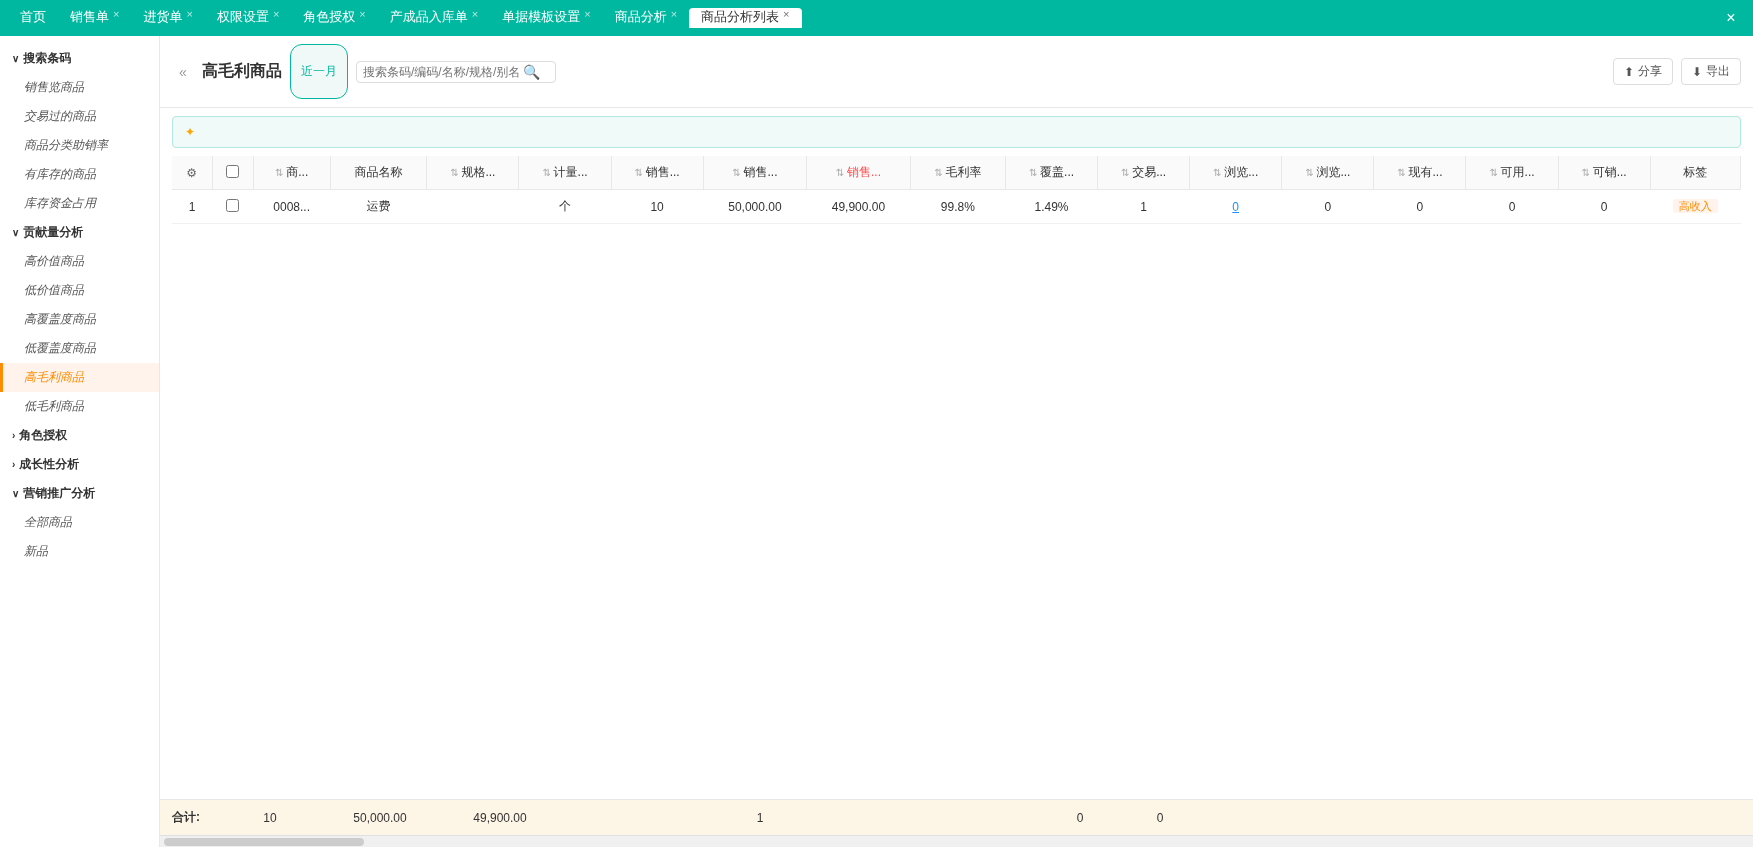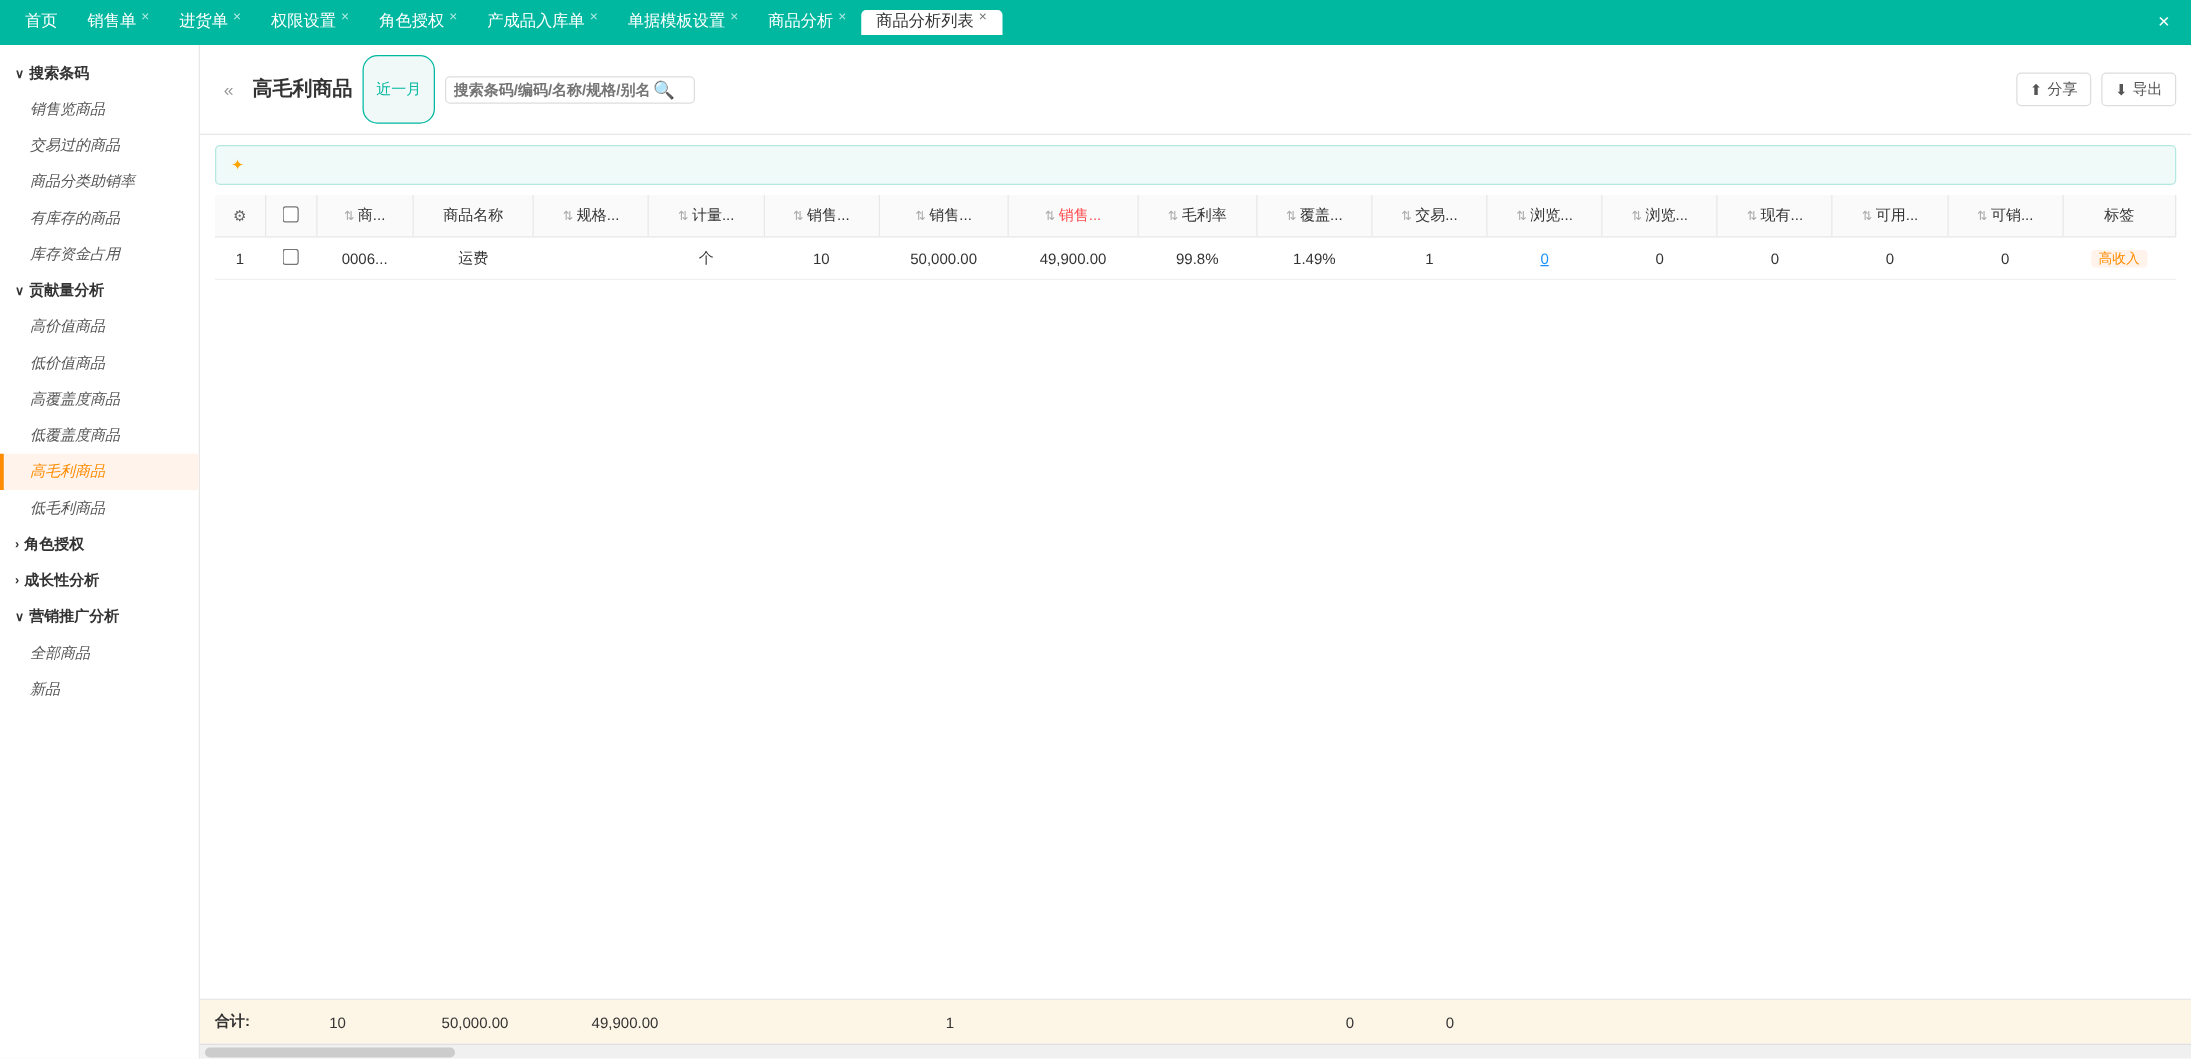--- a/index.html
+++ b/index.html
@@ -143,21 +143,20 @@
       padding: 2px 6px;
       background: #fff;
       width: 200px;
     }
     .search-box input {
       border: none;
       outline: none;
       font-size: 12px;
       width: 160px;
       color: #999;
-      font-weight: bold;
     }
     .search-icon { color: #999; font-size: 14px; cursor: pointer; }
     .header-spacer { flex: 1; }
     .share-btn, .export-btn {
       display: flex;
       align-items: center;
       gap: 4px;
       padding: 4px 10px;
       border: 1px solid #ddd;
       border-radius: 4px;
@@ -423,21 +422,21 @@
             <th class="sortable">可用...</th>
             <th class="sortable">可销...</th>
             <th>标签</th>
           </tr>
         </thead>
         <tbody id="table-body">
 
         <tr>
       <td>1</td>
       <td><input type="checkbox" style=""></td>
-      <td>0006...</td>
+      <td>0008...</td>
       <td>运费</td>
       <td></td>
       <td>个</td>
       <td>10</td>
       <td>50,000.00</td>
       <td>49,900.00</td>
       <td>99.8%</td>
       <td>1.49%</td>
       <td>1</td>
       <td><span class="link-text">0</span></td>

